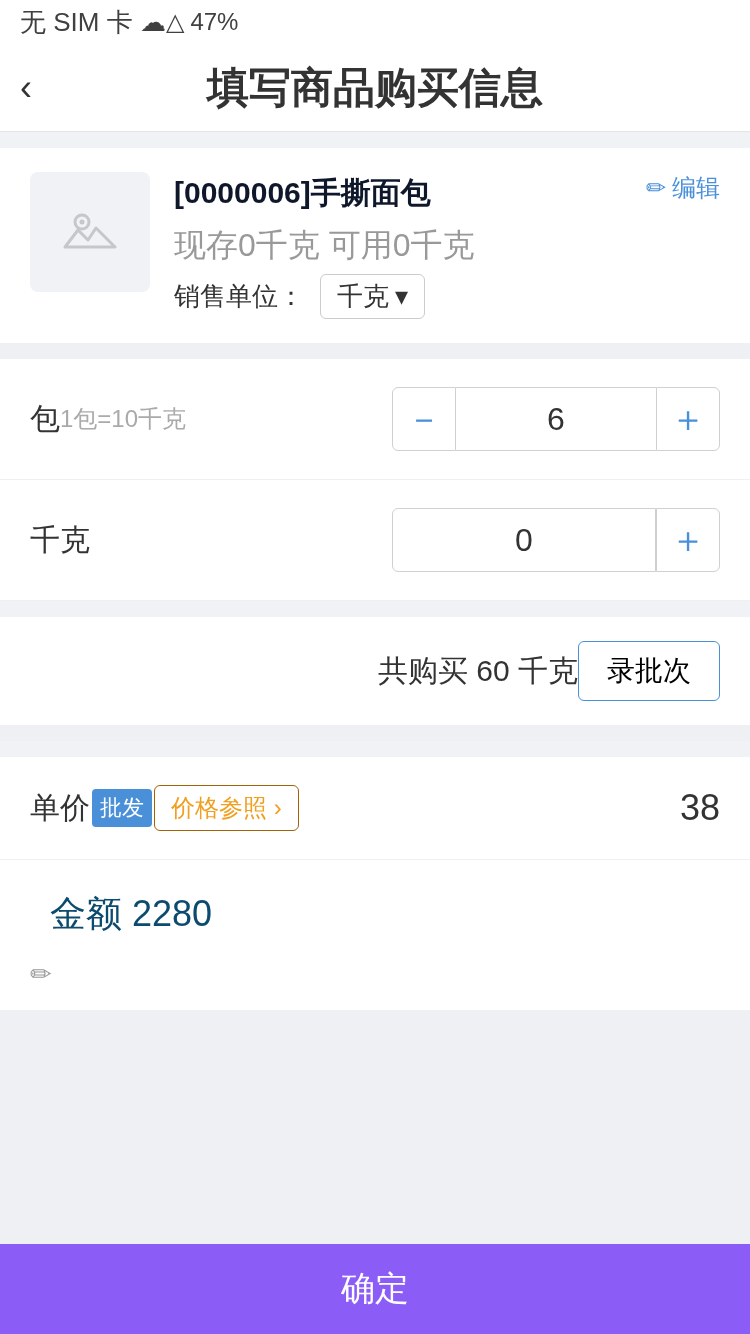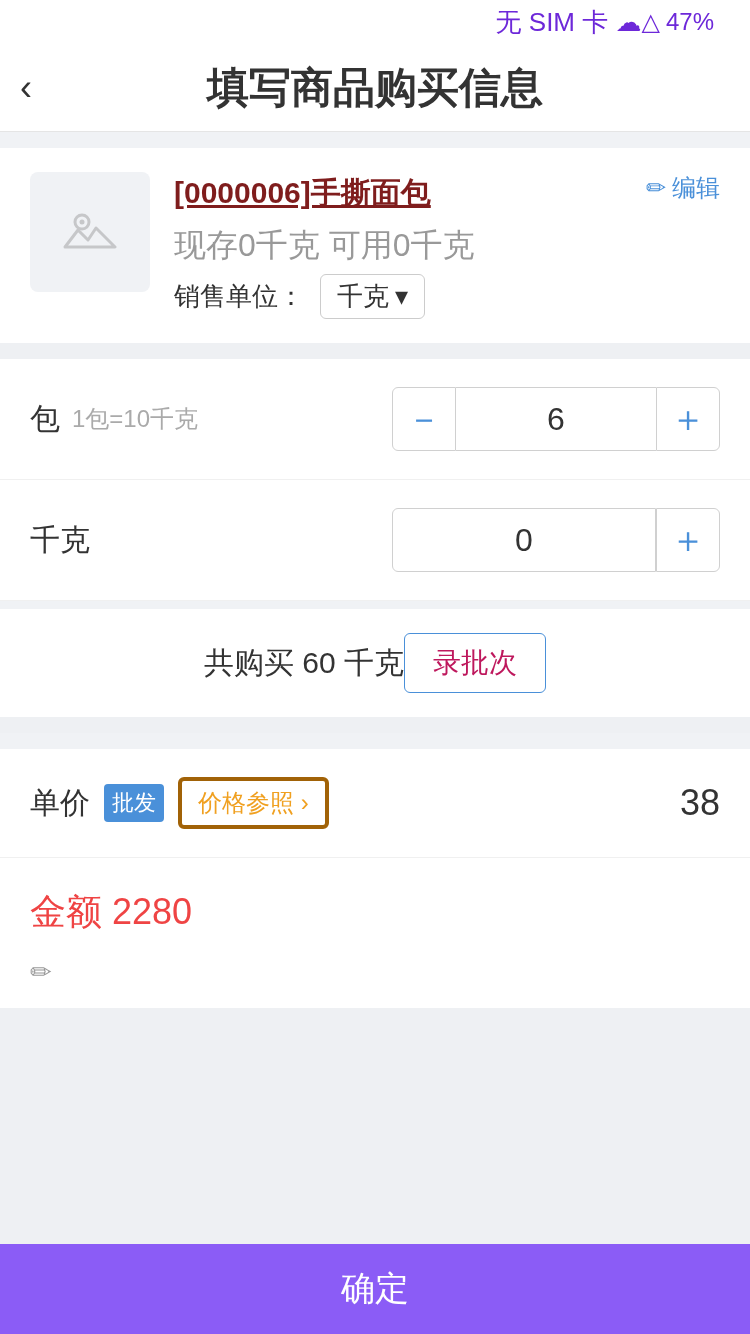--- a/index.html
+++ b/index.html
@@ -12,25 +12,25 @@
       display: flex;
       flex-direction: column;
     }
 
     
     .status-bar {
       height: 44px;
       background: #fff;
       display: flex;
       align-items: center;
-      justify-content: flex-end;
-      padding: 0 36px;
+      justify-content: flex-start;
+      padding: 0 20px;
       font-size: 28px;
       font-weight: 500;
-      color: #6d28d9;
+      color: #404040;
     }
     .status-left { font-size: 26px; }
     .status-center { font-size: 30px; font-weight: 600; }
     .status-right { display: flex; align-items: center; gap: 6px; font-size: 24px; }
 
     
     .nav-bar {
       height: 88px;
       background: #fff;
       display: flex;
@@ -76,23 +76,22 @@
       width: 60px;
       height: 60px;
       opacity: 0.4;
     }
     .product-info {
       flex: 1;
     }
     .product-name {
       font-size: 30px;
       font-weight: 600;
-      color: #7f1d1d;
+      color: #0f172a;
       line-height: 1.4;
-      text-decoration: underline;
     }
     .product-stock {
       font-size: 32px;
       color: #999;
       margin-top: 10px;
     }
     .product-unit-row {
       display: flex;
       align-items: center;
       gap: 16px;
@@ -139,21 +138,20 @@
       border-bottom: 1px solid #f0f0f0;
     }
     .input-label {
       font-size: 30px;
       color: #333;
       flex: 0 0 auto;
     }
     .input-hint {
       font-size: 24px;
       color: #aaa;
-      margin-left: 12px;
       flex: 1;
     }
     .input-controls {
       display: flex;
       align-items: center;
       gap: 0;
     }
     .qty-btn {
       width: 64px;
       height: 64px;
@@ -190,68 +188,68 @@
       font-size: 32px;
       color: #333;
       outline: none;
     }
 
     
     .total-row {
       background: #fff;
       display: flex;
       align-items: center;
-      justify-content: center;
+      justify-content: flex-end;
       padding: 24px 30px;
-      margin-top: 8px;
+      margin-top: 16px;
     }
     .total-text {
       font-size: 30px;
       color: #333;
     }
     .batch-btn {
       border: 1px solid #4a90d9;
       border-radius: 6px;
       padding: 10px 28px;
       font-size: 28px;
-      color: #be185d;
+      color: #000000;
       background: #fff;
       cursor: pointer;
     }
 
     
     .price-section {
       background: #fff;
       margin-top: 16px;
       padding: 28px 30px;
       border-bottom: 1px solid #f0f0f0;
     }
     .price-row {
       display: flex;
       align-items: center;
       justify-content: space-between;
     }
     .price-left {
       display: flex;
       align-items: center;
-      gap: 14px;
+      gap: 2px;
     }
     .price-label {
       font-size: 30px;
       color: #333;
     }
     .price-tag {
       background: #4a90d9;
       color: #fff;
       font-size: 22px;
       padding: 4px 8px;
       border-radius: 4px;
     }
     .price-ref-btn {
-      border: 4px solid #a16207;
+      border: 1px solid #a16207;
       border-radius: 6px;
       padding: 6px 16px;
       font-size: 24px;
       color: #f0a020;
       background: #fff;
       display: flex;
       align-items: center;
       gap: 6px;
       cursor: pointer;
     }
@@ -261,22 +259,23 @@
       font-weight: 500;
     }
 
     
     .amount-section {
       background: #fff;
       padding: 30px 30px 20px;
     }
     .amount-row {
       font-size: 36px;
-      color: #ef4444;
+      color: #0c4a6e;
       font-weight: 500;
+      margin-left: 20px;
     }
     .remark-row {
       display: flex;
       align-items: center;
       gap: 12px;
       margin-top: 20px;
     }
     .remark-icon {
       font-size: 26px;
       color: #999;

